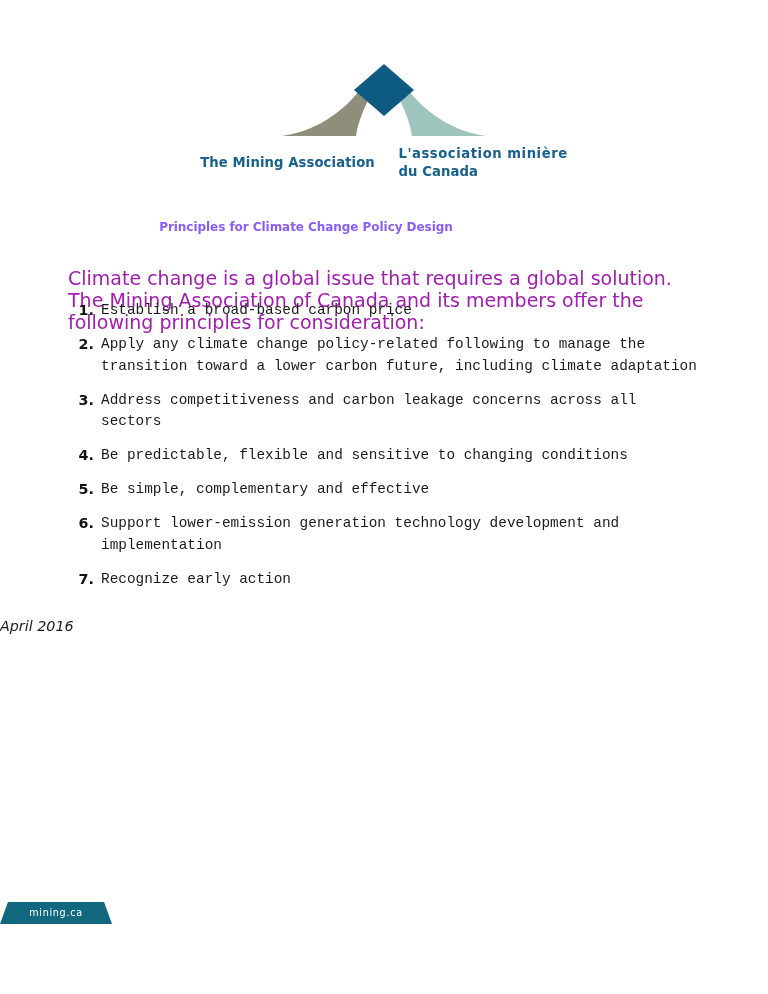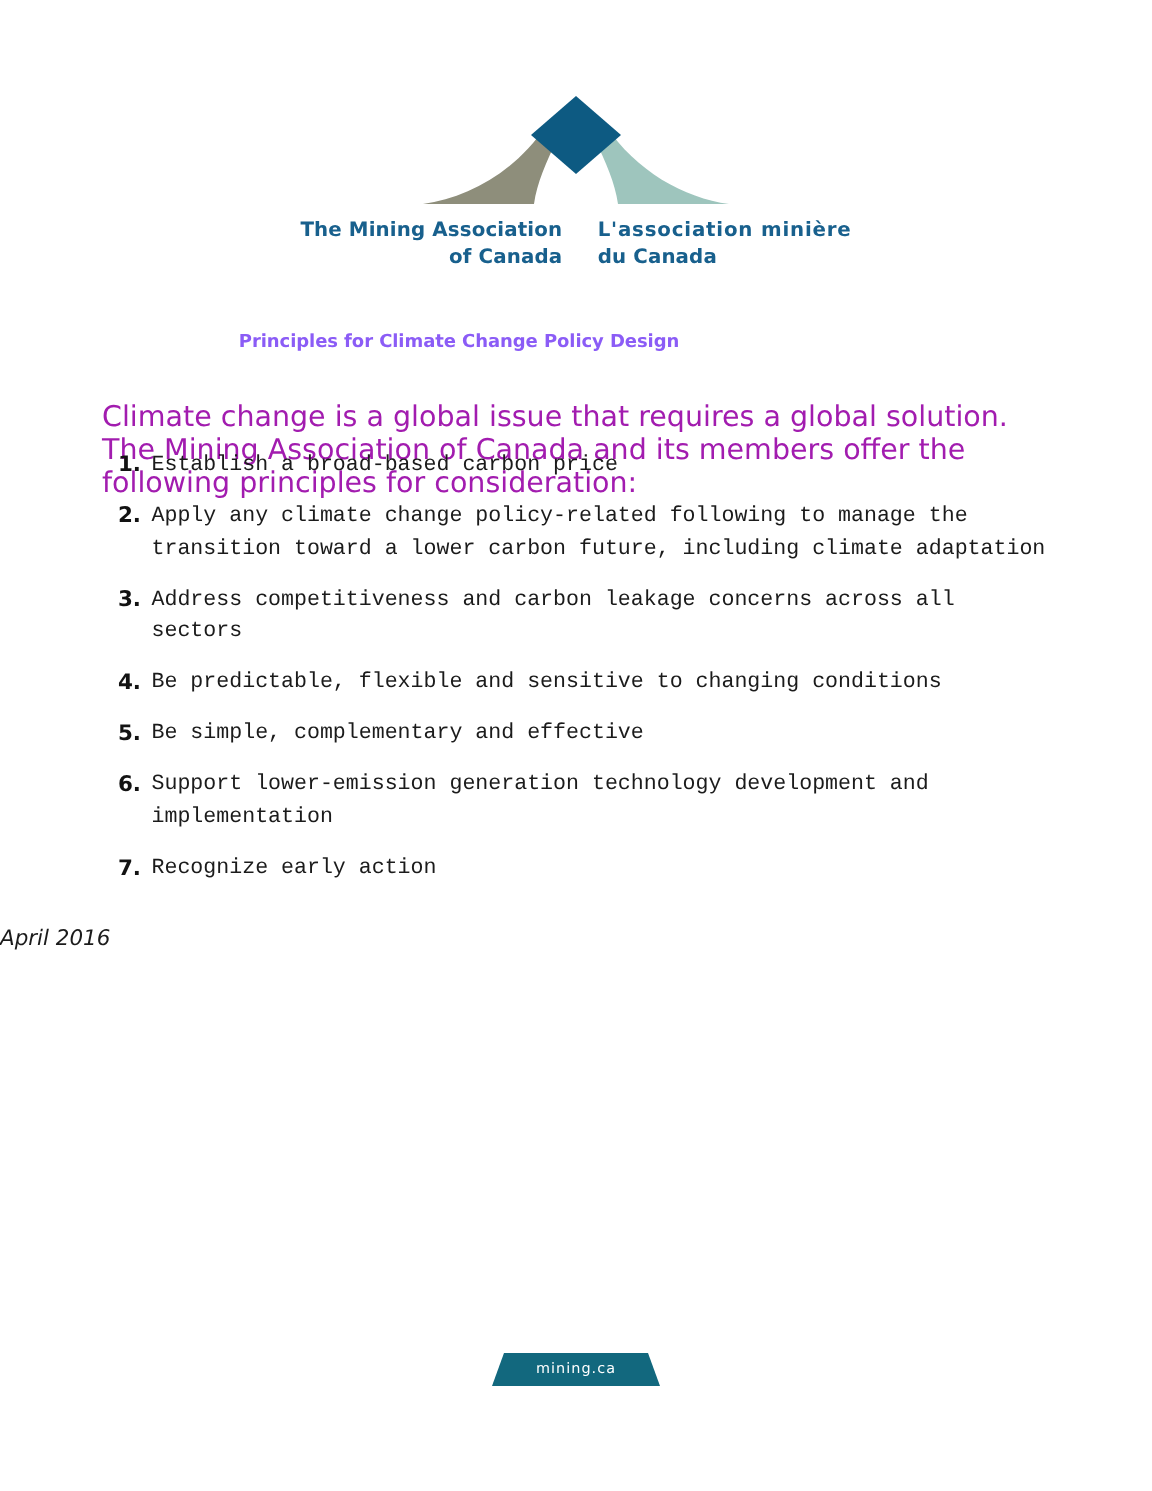--- a/index.html
+++ b/index.html
@@ -136,21 +136,21 @@
   }
 
   
   .footer {
     position: absolute;
     top: 902px;
     left: 0;
     width: 768px;
     display: flex;
     flex-direction: column;
-    align-items: center;
+    align-items: flex-start;
   }
   .footer-badge {
     position: relative;
     width: 112px;
     height: 22px;
   }
   .footer-badge svg {
     position: absolute;
     inset: 0;
     width: 112px;
@@ -193,21 +193,20 @@
       <path d="M14 74 C 44 70, 76 52, 96 22 L 104 30 C 96 46, 90 60, 88 74 Z" fill="#8e8e7b"></path>
 
       <path d="M218 74 C 188 70, 156 52, 136 22 L 128 30 C 136 46, 142 60, 144 74 Z" fill="#9ec5bd"></path>
 
       <path d="M116 2 L 146 28 L 116 54 L 86 28 Z" fill="#0d5a82"></path>
     </svg>
 
     <div class="logo-wordmark">
       <div class="wordmark-en">
         <div>The Mining Association</div>
-        <div>of Canada</div>
       </div>
       <div class="wordmark-divider"></div>
       <div class="wordmark-fr">
         <div class="fr-line1">L'association minière</div>
         <div>du Canada</div>
       </div>
     </div>
   </div>
 
   <h1 class="doc-title">Principles for Climate Change Policy Design</h1>

